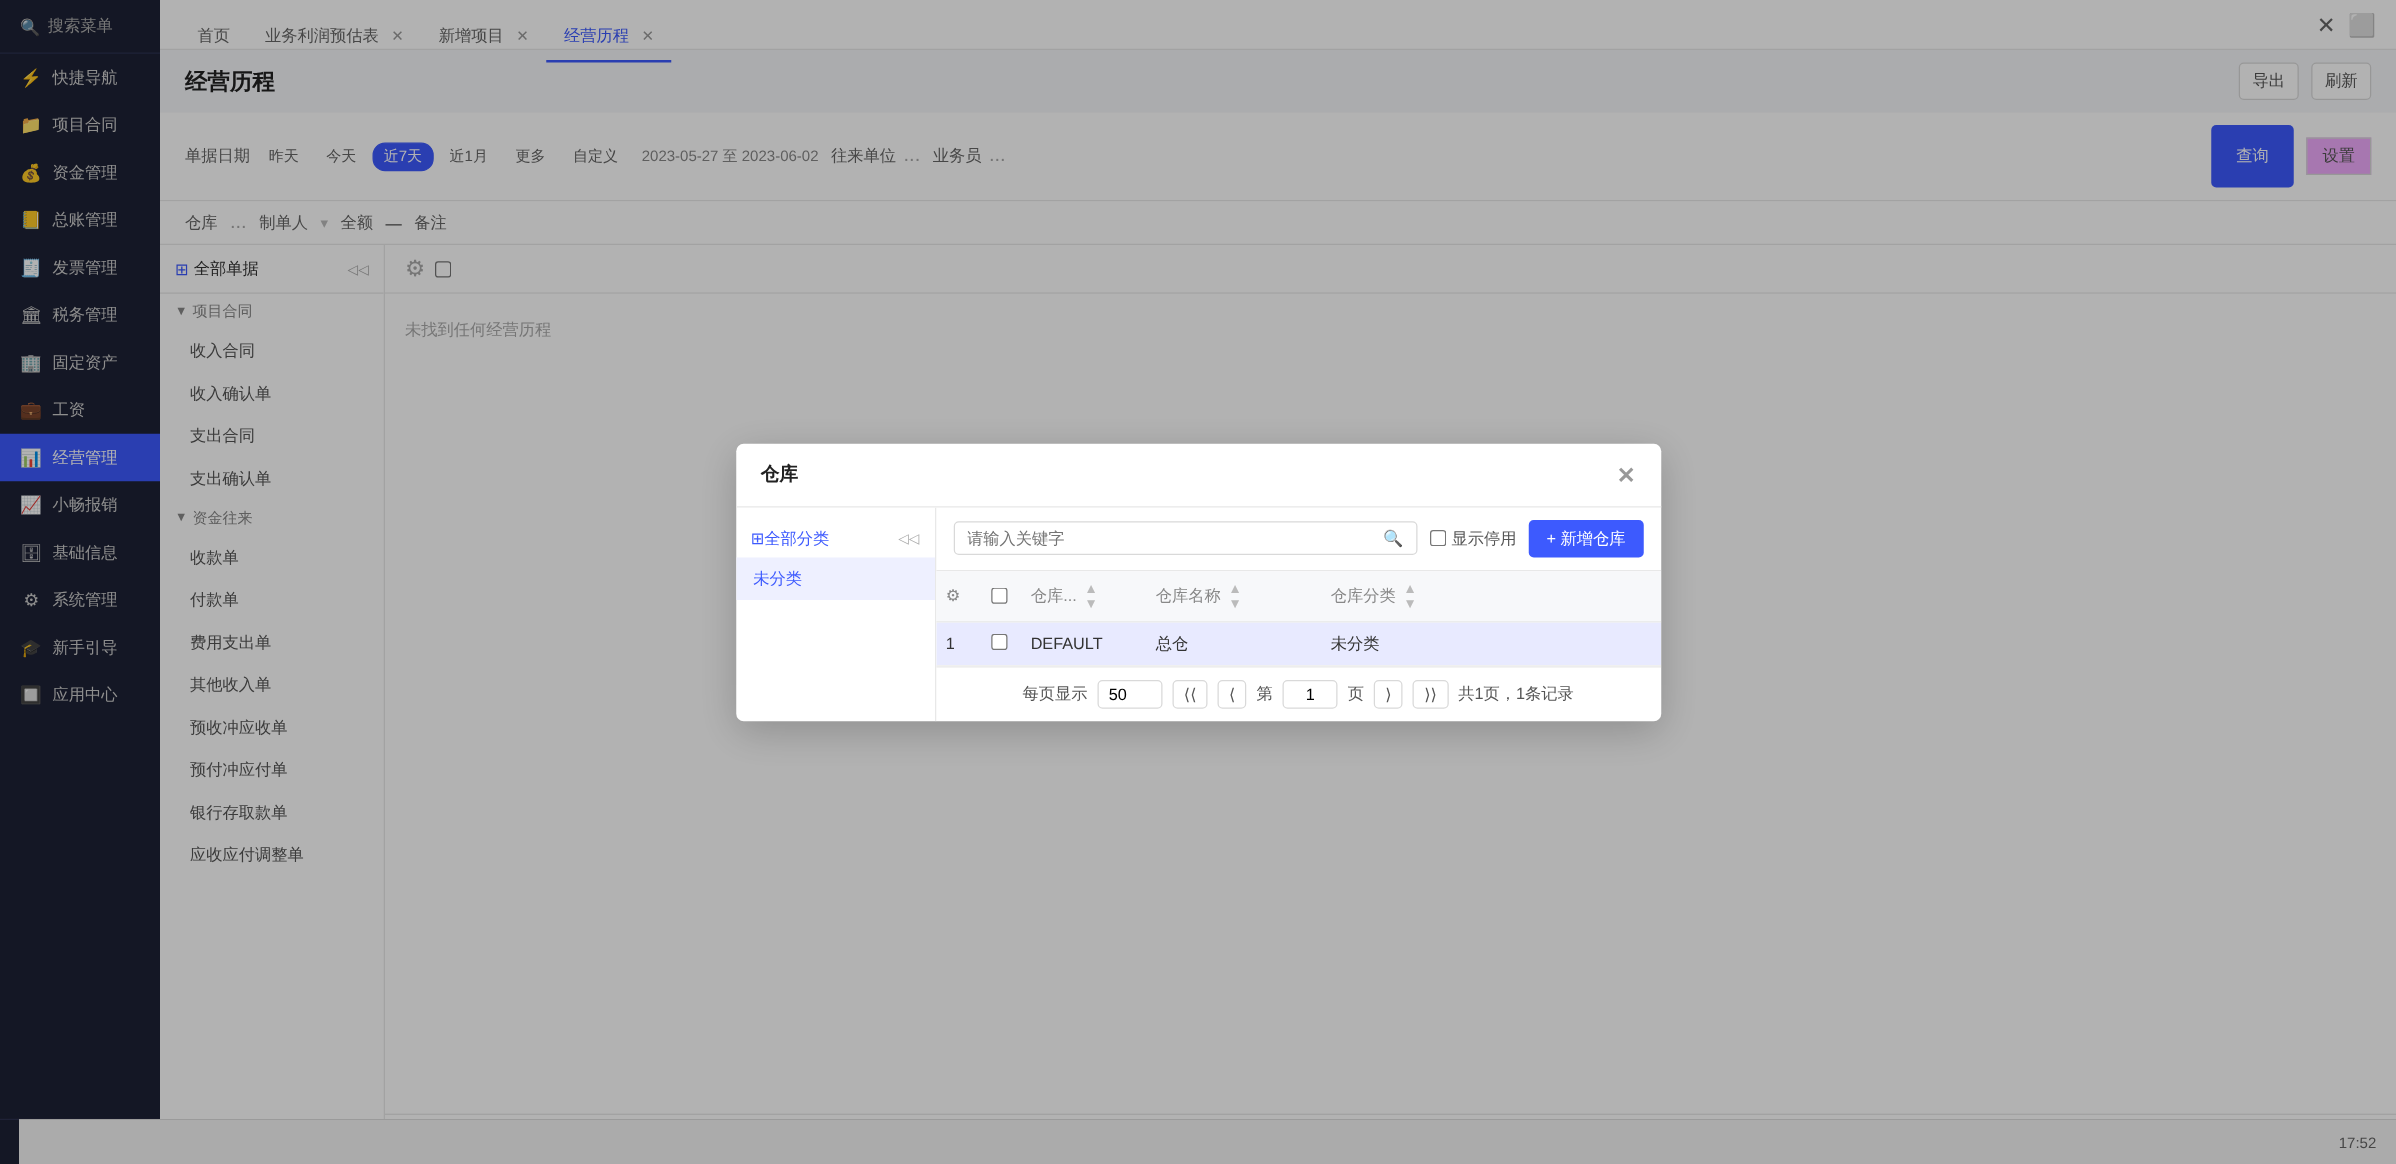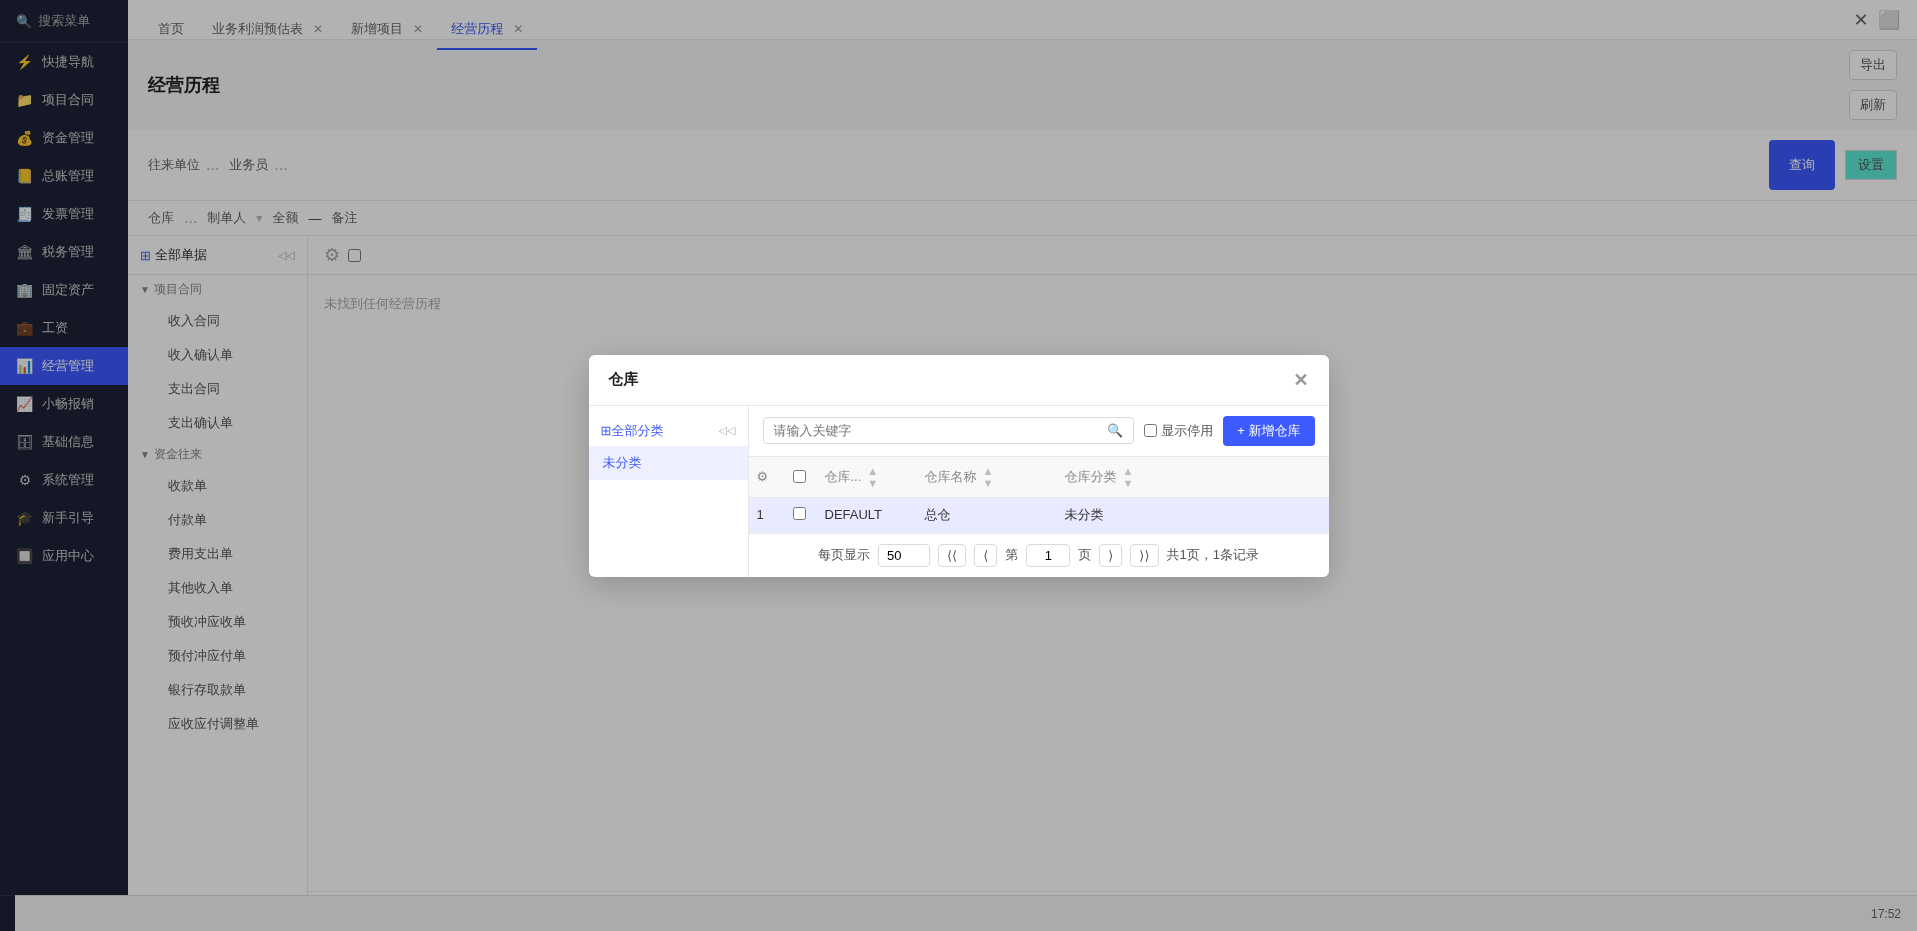--- a/index.html
+++ b/index.html
@@ -47,21 +47,21 @@
       margin-left: auto; display: flex; align-items: center; gap: 10px;
       font-size: 18px; color: #666; cursor: pointer;
     }
 
     
     .page-header {
       background: #f5f6fa; padding: 10px 20px; display: flex; align-items: center; justify-content: space-between;
       flex-shrink: 0;
     }
     .page-title { font-size: 18px; font-weight: 600; color: #222; }
-    .header-actions { display: flex; gap: 10px; flex-direction: column; }
+    .header-actions { display: flex; gap: 10px; }
     .btn-export, .btn-refresh {
       display: flex; align-items: center; gap: 4px; padding: 5px 10px;
       border: 1px solid #d9d9d9; background: #fff; border-radius: 4px;
       font-size: 13px; color: #555; cursor: pointer;
     }
 
     
     .toolbar {
       background: #fff; padding: 10px 20px; display: flex; flex-wrap: wrap; align-items: center; gap: 10px;
       border-bottom: 1px solid #e8e8e8; flex-shrink: 0;
@@ -74,21 +74,21 @@
       border: 1px solid transparent;
     }
     .date-btn.active { background: #3d5afe; color: #fff; border-color: #3d5afe; border-radius: 10px; }
     .date-range { font-size: 12px; color: #888; margin-left: 4px; }
     .toolbar-dots { color: #aaa; font-size: 16px; cursor: pointer; }
     .btn-query {
       background: #3d5afe; color: #fff; border: none; padding: 16px 20px;
       border-radius: 4px; font-size: 13px; cursor: pointer; margin-left: auto;
     }
     .btn-settings {
-      background: #5eead4; color: #555; border: 1px solid #d9d9d9; padding: 5px 12px;
+      background: #f0abfc; color: #555; border: 1px solid #d9d9d9; padding: 5px 12px;
       border-radius: 0; font-size: 13px; cursor: pointer;
     }
 
     
     .toolbar-row2 {
       background: #fff; padding: 8px 20px; display: flex; align-items: center; gap: 10px;
       border-bottom: 1px solid #e8e8e8; flex-shrink: 0;
     }
 
     
@@ -100,21 +100,21 @@
       display: flex; flex-direction: column; flex-shrink: 0; overflow-y: auto;
     }
     .left-panel-header {
       display: flex; align-items: center; justify-content: space-between;
       padding: 10px 12px; border-bottom: 1px solid #e8e8e8; font-size: 13px; font-weight: 500;
     }
     .left-panel-item {
       padding: 8px 12px 8px 16px; font-size: 13px; color: #555; cursor: pointer;
     }
     .left-panel-group { padding: 6px 12px; font-size: 12px; color: #888; display: flex; align-items: center; gap: 4px; cursor: pointer; }
-    .indent { padding-left: 40px; }
+    .indent { padding-left: 24px; }
 
     
     .main-content {
       flex: 1; display: flex; flex-direction: column; overflow: hidden;
     }
     .table-toolbar {
       background: #fff; padding: 8px 16px; display: flex; align-items: center;
       border-bottom: 1px solid #e8e8e8; flex-shrink: 0;
     }
     .table-area {
@@ -331,20 +331,32 @@
 
   <div class="page-header">
     <span class="page-title">经营历程</span>
     <div class="header-actions">
       <button class="btn-export">导出</button>
       <button class="btn-refresh">刷新</button>
     </div>
   </div>
 
   <div class="toolbar">
+    <div class="toolbar-item">
+      <span class="toolbar-label">单据日期</span>
+      <div class="date-group">
+        <span class="date-btn">昨天</span>
+        <span class="date-btn">今天</span>
+        <span class="date-btn active">近7天</span>
+        <span class="date-btn">近1月</span>
+        <span class="date-btn">更多</span>
+        <span class="date-btn">自定义</span>
+      </div>
+      <span class="date-range">2023-05-27 至 2023-06-02</span>
+    </div>
     <div class="toolbar-item">
       <span class="toolbar-label">往来单位</span>
       <span class="toolbar-dots">...</span>
     </div>
     <div class="toolbar-item">
       <span class="toolbar-label">业务员</span>
       <span class="toolbar-dots">...</span>
     </div>
     <button class="btn-query">查询</button>
     <button class="btn-settings">设置</button>

